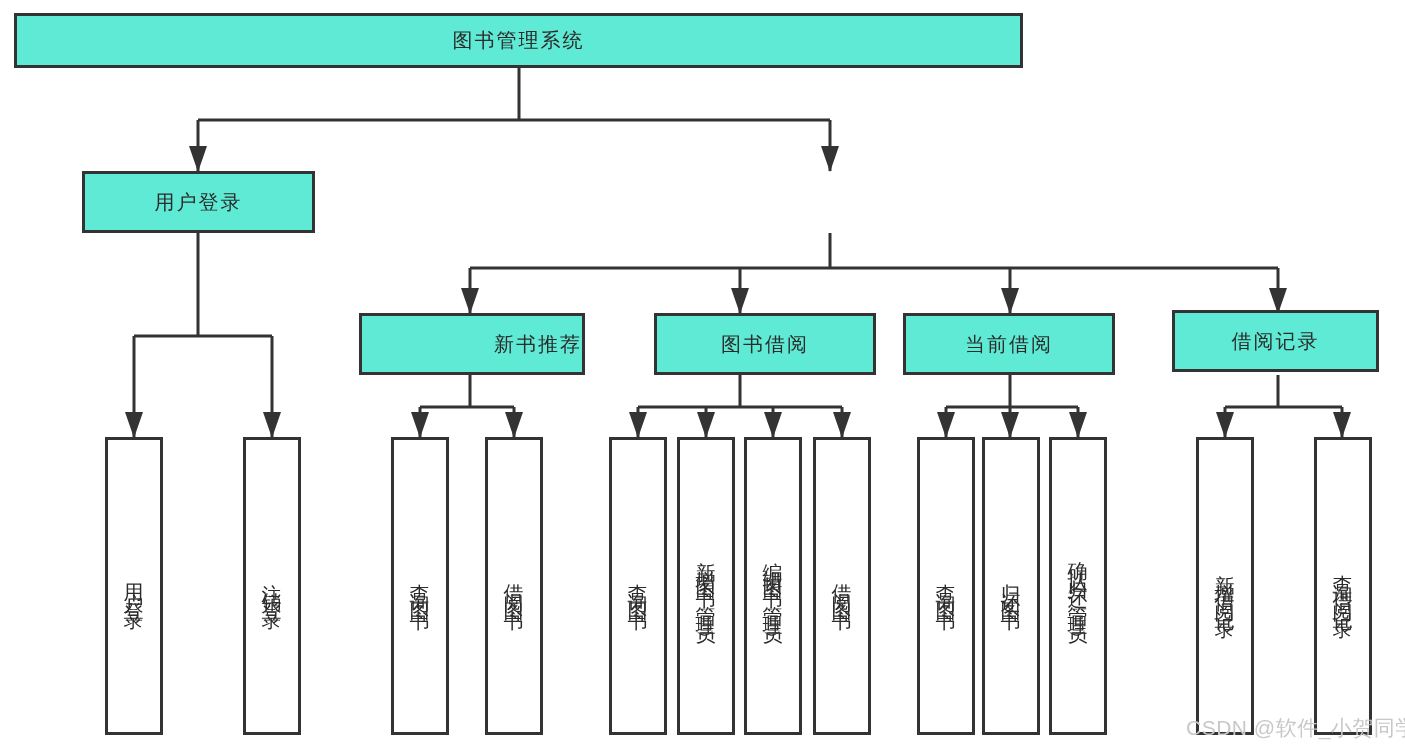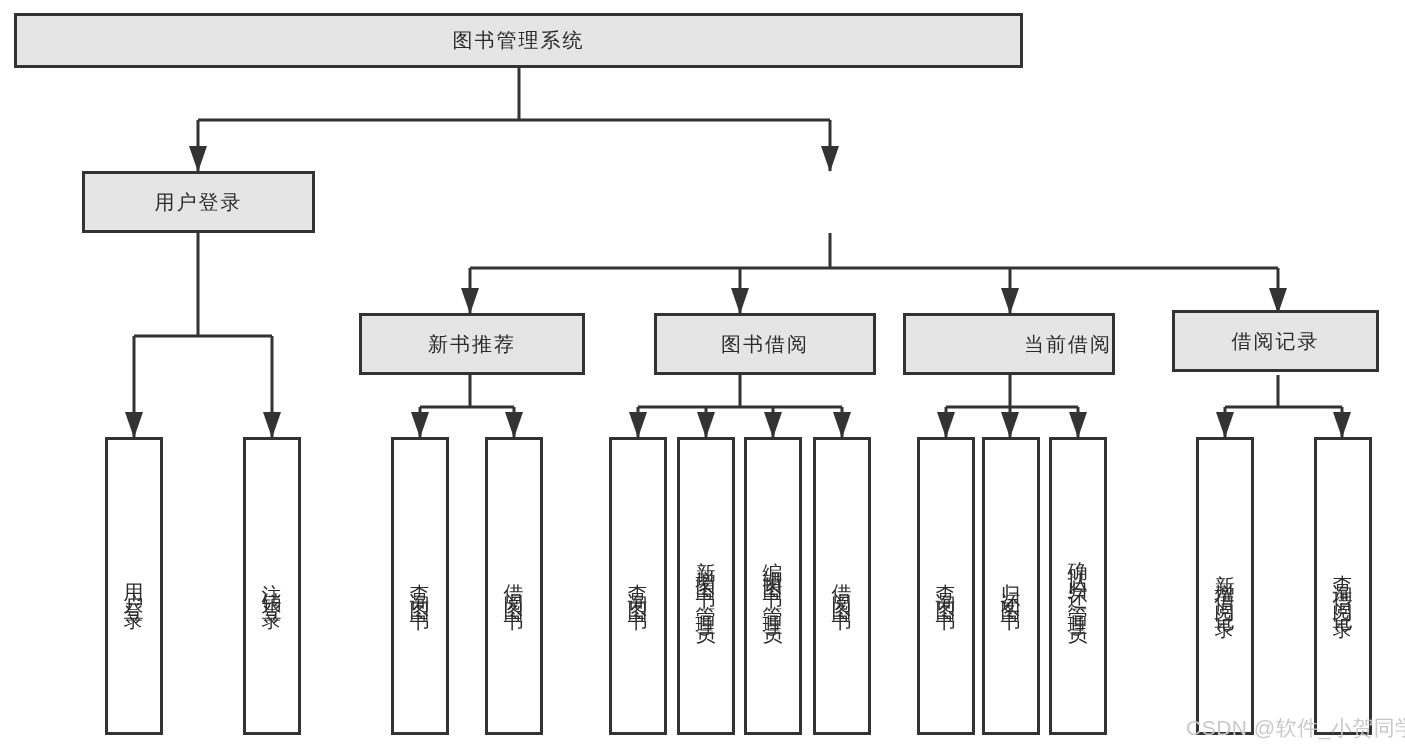--- a/index.html
+++ b/index.html
@@ -18,21 +18,21 @@
   #connector-svg {
     position: absolute;
     left: 0;
     top: 0;
     z-index: 1;
   }
   .hbox {
     position: absolute;
     box-sizing: border-box;
     border: 3px solid #333333;
-    background: #e5e5e5;
+    background: #5eead4;
     display: flex;
     align-items: center;
     justify-content: center;
     font-size: 20px;
     letter-spacing: 2px;
     color: #2b2b2b;
     z-index: 2;
     white-space: nowrap;
   }
   .leaf {
@@ -56,23 +56,23 @@
     line-height: 1.1;
     color: #2b2b2b;
     white-space: nowrap;
   }
   
   #node-root { left: 14px; top: 13px; width: 1009px; height: 55px; }
   
   #node-user-login   { left: 82px;  top: 171px; width: 233px; height: 62px; }
   #node-book-mgmt    { left: 712px; top: 171px; width: 235px; height: 62px; }
   
-  #node-new-book     { left: 359px;  top: 313px; width: 226px; height: 62px; }
+  #node-new-book     { left: 359px;  top: 313px; width: 226px; height: 62px; justify-content: flex-end; }
   #node-book-borrow  { left: 633px;  top: 313px; width: 222px; height: 62px; margin-left: 21px; }
-  #node-cur-borrow   { left: 903px;  top: 313px; width: 212px; height: 62px; justify-content: flex-end; }
+  #node-cur-borrow   { left: 903px;  top: 313px; width: 212px; height: 62px; }
   #node-borrow-rec   { left: 1172px; top: 310px; width: 207px; height: 62px; }
   
   #leaf-a1 { left: 105px; }
   #leaf-a2 { left: 243px; }
   #leaf-b1 { left: 391px; }
   #leaf-b2 { left: 485px; }
   #leaf-c1 { left: 609px; }
   #leaf-c2 { left: 677px; }
   #leaf-c3 { left: 744px; }
   #leaf-c4 { left: 813px; }

